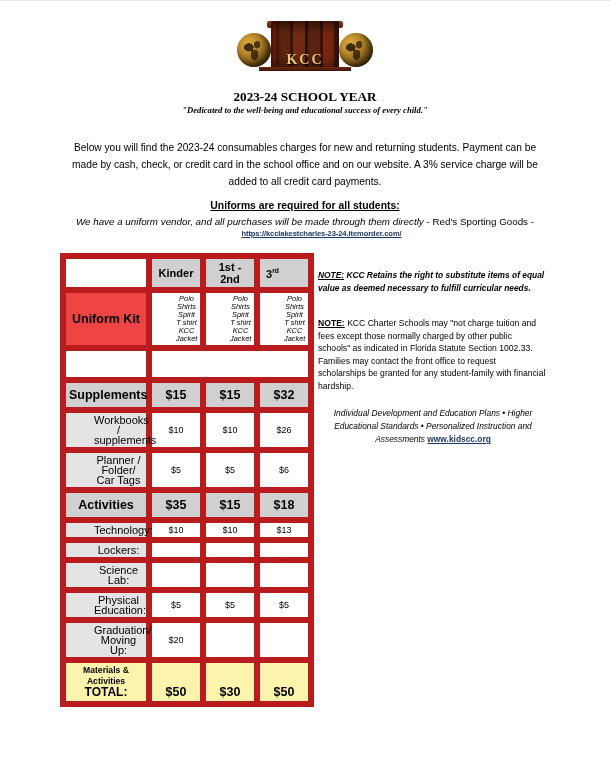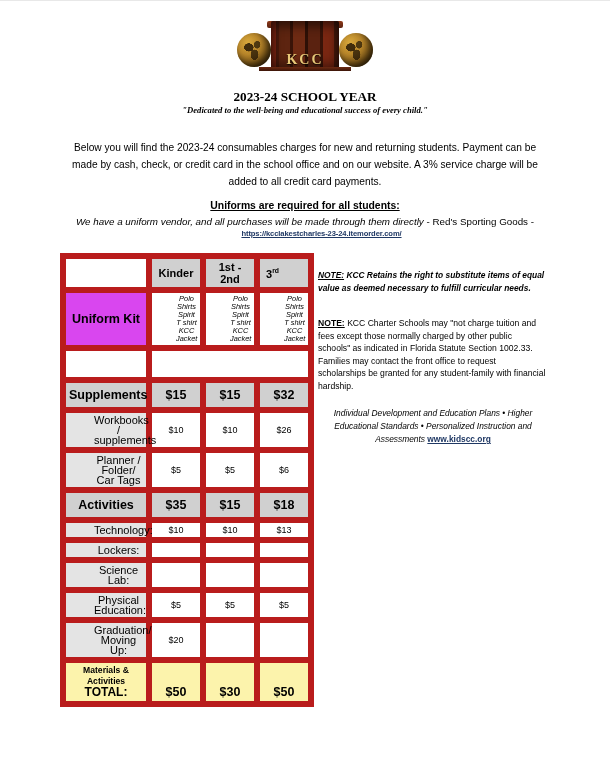--- a/index.html
+++ b/index.html
@@ -207,21 +207,21 @@
   td.hdr {
     background: #d0d0d0;
     font-size: 11px;
     font-weight: bold;
     height: 22px;
   }
   td.hdr.left-al { text-align: left; padding-left: 6px; }
   td.blank-hdr { background: #ffffff; border-right: 1px solid #000; }
 
   td.rowlabel-big {
-    background: #d946ef;
+    background: #ef4444;
     font-size: 12.5px;
     font-weight: bold;
   }
   td.section {
     background: #d0d0d0;
     font-size: 12.5px;
     font-weight: bold;
     height: 20px;
   }
   td.section-val {

